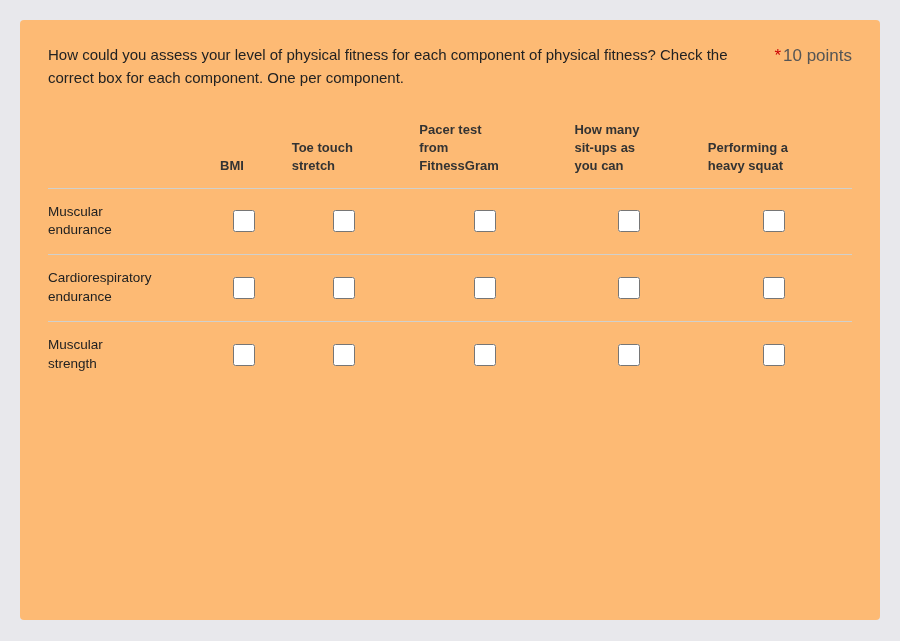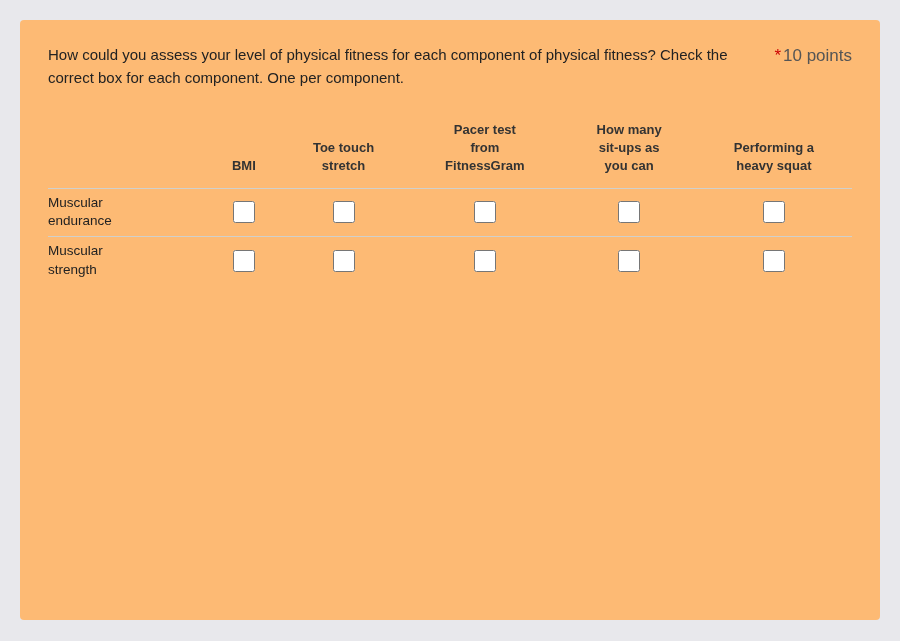--- a/index.html
+++ b/index.html
@@ -54,40 +54,40 @@
       color: #c00;
       margin-right: 2px;
     }
 
     table {
       width: 100%;
       border-collapse: collapse;
     }
 
     thead tr th {
-      text-align: center;
+      text-align: left;
       font-weight: 600;
       font-size: 13px;
       color: #333;
       padding: 8px 12px 12px 12px;
       vertical-align: bottom;
       line-height: 1.4;
     }
 
     thead tr th:first-child {
       text-align: left;
       width: 160px;
     }
 
     tbody tr {
       border-top: 1px solid #d0d0cc;
     }
 
     tbody tr td {
-      padding: 5px 12px;
+      padding: 14px 12px;
       text-align: center;
       vertical-align: middle;
     }
 
     tbody tr td:first-child {
       text-align: left;
       font-size: 13.5px;
       color: #222;
       font-weight: 500;
       line-height: 1.4;
@@ -159,20 +159,48 @@
               <input type="checkbox" class="checkbox" style="">
             </div>
           </td>
         <td>
             <div class="checkbox-cell">
               <input type="checkbox" class="checkbox" style="">
             </div>
           </td>
       </tr>
       <tr>
+        <td>Cardiorespiratory<br>endurance</td>
+        <td>
+            <div class="checkbox-cell">
+              <input type="checkbox" class="checkbox" style="">
+            </div>
+          </td>
+        <td>
+            <div class="checkbox-cell">
+              <input type="checkbox" class="checkbox" style="">
+            </div>
+          </td>
+        <td>
+            <div class="checkbox-cell">
+              <input type="checkbox" class="checkbox" style="">
+            </div>
+          </td>
+        <td>
+            <div class="checkbox-cell">
+              <input type="checkbox" class="checkbox" style="">
+            </div>
+          </td>
+        <td>
+            <div class="checkbox-cell">
+              <input type="checkbox" class="checkbox" style="">
+            </div>
+          </td>
+      </tr>
+      <tr>
         <td>Muscular<br>strength</td>
         <td>
             <div class="checkbox-cell">
               <input type="checkbox" class="checkbox" style="">
             </div>
           </td>
         <td>
             <div class="checkbox-cell">
               <input type="checkbox" class="checkbox" style="">
             </div>

